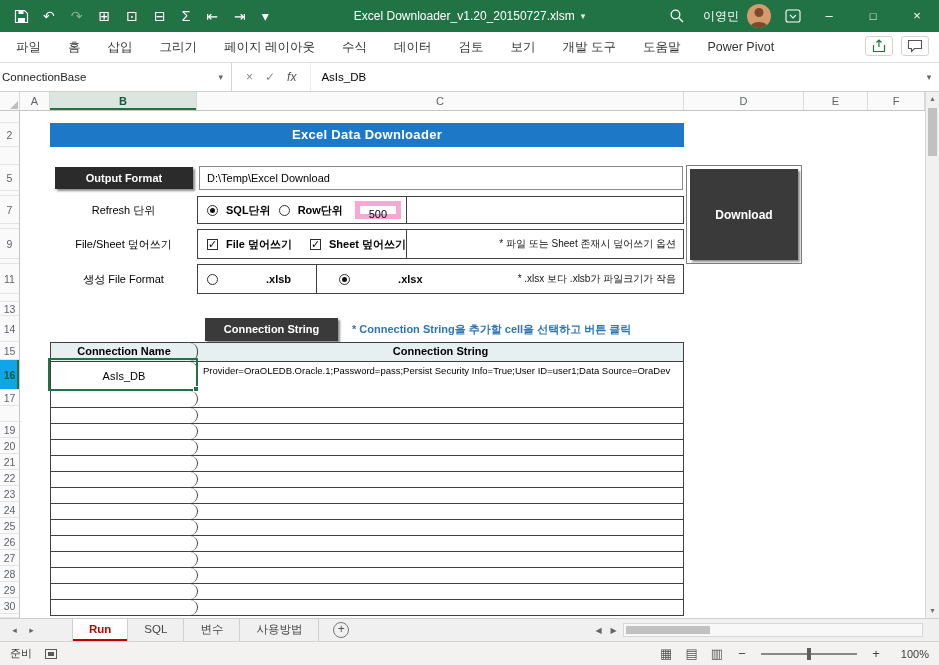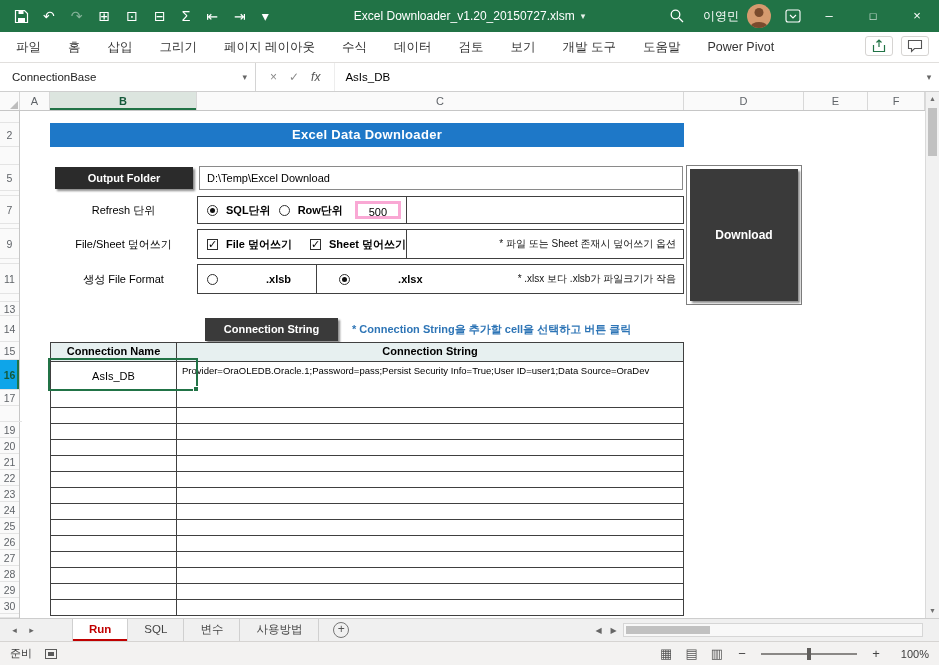--- a/index.html
+++ b/index.html
@@ -25,21 +25,21 @@
 
   
   .ribbonbar{position:absolute;left:0;top:32px;width:939px;height:31px;background:#fff;border-bottom:1px solid #E1DFDD;display:flex;align-items:center;}
   .rtabs{display:flex;align-items:center;gap:27px;padding-left:16px;font-size:12.5px;color:#333;height:100%;}
   .rtab{line-height:30px;white-space:nowrap;}
   .ribbon-right{position:absolute;right:10px;top:4px;display:flex;gap:8px;align-items:center;}
   .ribbon-iconbtn{border:1px solid #D6D4D2;border-radius:3px;padding:2px 5px;display:flex;align-items:center;background:#fff;}
 
   
   .formulabar{position:absolute;left:0;top:63px;width:939px;height:29px;background:#fff;border-bottom:1px solid #CFCFCF;display:flex;align-items:stretch;}
-  .namebox{width:256px;border-right:1px solid #D4D4D4;position:relative;line-height:28px;padding-left:12px;font-size:11.5px;color:#222;}
+  .namebox{width:232px;border-right:1px solid #D4D4D4;position:relative;line-height:28px;padding-left:2px;font-size:11.5px;color:#222;}
   .namebox .caret{position:absolute;right:8px;top:0;font-size:9px;color:#666;}
   .fx-group{display:flex;align-items:center;gap:12px;padding:0 14px;border-right:1px solid #EDEDED;}
   .fxicon{color:#8A8A8A;font-size:12px;}
   .fxfx{font-style:italic;color:#555;font-size:12px;}
   .fvalue{flex:1;line-height:28px;padding-left:10px;font-size:11.5px;color:#000;}
   .fexpand{width:20px;text-align:center;line-height:28px;font-size:9px;color:#666;}
 
   
   .colheaders{position:absolute;left:0;top:92px;width:925px;height:19px;background:#FAFAFA;border-bottom:1px solid #C6C6C6;display:flex;font-size:11px;color:#5F6368;}
   .corner{width:20px;height:100%;border-right:1px solid #D8D8D8;position:relative;}
@@ -62,36 +62,36 @@
   .blabel{position:absolute;left:50px;width:147px;text-align:center;font-size:11px;color:#000;}
   .formbox{position:absolute;left:197px;width:487px;border:1px solid #404040;background:#fff;display:flex;align-items:center;padding-left:9px;gap:8px;}
   .formbox .vdiv{position:absolute;top:-1px;bottom:-1px;border-left:1px solid #404040;}
   .formbox .note{position:absolute;right:7px;font-size:10px;color:#111;white-space:nowrap;}
   .optlabel{font-size:11px;font-weight:600;color:#000;white-space:nowrap;}
   .radio{width:11px;height:11px;border:1px solid #2F2F2F;border-radius:50%;display:inline-block;position:relative;background:#fff;flex:none;}
   .radio .rdot{display:none;}
   .radio.checked .rdot{display:block;position:absolute;inset:2px;border-radius:50%;background:#111;}
   .checkbox{width:11px;height:11px;border:1px solid #2F2F2F;display:inline-block;position:relative;background:#fff;flex:none;}
   .checkbox.checked::after{content:"✓";position:absolute;left:0;top:-2px;font-size:11px;font-weight:bold;color:#000;}
-  .numbox{width:46px;height:18px;border:3px solid #f9a8d4;text-align:center;font-size:11px;line-height:16px;color:#000;margin-left:4px;flex:none;}
-
-  .dlwrap{position:absolute;left:686px;top:54px;width:116px;height:140px;border:1px solid #7F7F7F;padding:3px;background:#fff;}
+  .numbox{width:46px;height:18px;border:5px solid #f9a8d4;text-align:center;font-size:11px;line-height:16px;color:#000;margin-left:4px;flex:none;}
+
+  .dlwrap{position:absolute;left:686px;top:54px;width:116px;height:99px;border:1px solid #7F7F7F;padding:3px;background:#fff;}
   .dlbtn{width:100%;height:100%;display:flex;align-items:center;justify-content:center;font-size:12px;}
 
   .connlabel{position:absolute;left:52px;top:205px;width:150px;height:26px;line-height:26px;font-size:11.5px;font-weight:bold;color:#000;}
   .connbtn{position:absolute;left:205px;top:207px;width:133px;height:23px;line-height:23px;font-size:11px;}
   .connnote{position:absolute;left:352px;top:205px;height:26px;line-height:26px;font-size:11px;font-weight:bold;color:var(--note-blue,#2E75B6);white-space:nowrap;}
 
   .conntable{position:absolute;left:50px;top:231px;width:634px;border:1px solid #404040;background:#fff;}
   .trow{display:flex;height:16px;}
   .trow + .trow{border-top:1px solid #404040;}
   .trow.head{height:18px;background:var(--header-fill,#E7F0F0);}
   .trow.data{height:30px;}
   .tcell{height:100%;}
-  .tcell.b{width:126px;border-right:1px solid #404040;flex:none;}
+  .tcell.b{width:147px;border-right:1px solid #404040;flex:none;border-radius:8px;}
   .tcell.c{flex:1;}
   .trow.head .tcell{font-weight:bold;font-size:11px;text-align:center;line-height:17px;color:#000;}
   .trow.data .tcell.b{text-align:center;font-size:11px;line-height:29px;color:#000;}
   .trow.data .tcell.c{font-size:9.5px;line-height:11px;padding:3px 5px;word-break:break-all;color:#000;}
 
   .selbox{position:absolute;left:48px;top:247px;width:150px;height:33px;border:2px solid var(--selection-green,#217346);pointer-events:none;}
   .selbox .handle{position:absolute;right:-3px;bottom:-3px;width:6px;height:6px;background:var(--selection-green,#217346);border:1px solid #fff;}
 
   
   .vscroll{position:absolute;left:925px;top:92px;width:14px;height:526px;background:#F1F1F1;border-left:1px solid #DADADA;}
@@ -267,21 +267,21 @@
         <div class="rhcell" style="height: 16px; line-height: 16px;">26</div>
         <div class="rhcell" style="height: 16px; line-height: 16px;">27</div>
         <div class="rhcell" style="height: 16px; line-height: 16px;">28</div>
         <div class="rhcell" style="height: 16px; line-height: 16px;">29</div>
         <div class="rhcell" style="height: 16px; line-height: 16px;">30</div>
         <div class="rhcell" style="height: 4px; line-height: 4px;"></div>
       </div>
 
     <div class="banner">Excel Data Downloader</div>
 
-    <div class="darkbtn outbtn">Output Folder</div>
+    <div class="darkbtn outbtn">Output Format</div>
     <div class="pathbox">D:\Temp\Excel Download</div>
 
     <div class="blabel" style="top:85px;height:28px;line-height:28px;">Refresh 단위</div>
     <div class="formbox" style="top:85px;height:28px;">
       <span class="radio checked">
           <span class="rdot"></span>
         </span>
       <span class="optlabel">SQL단위</span>
       <span class="radio"></span>
       <span class="optlabel">Row단위</span>

